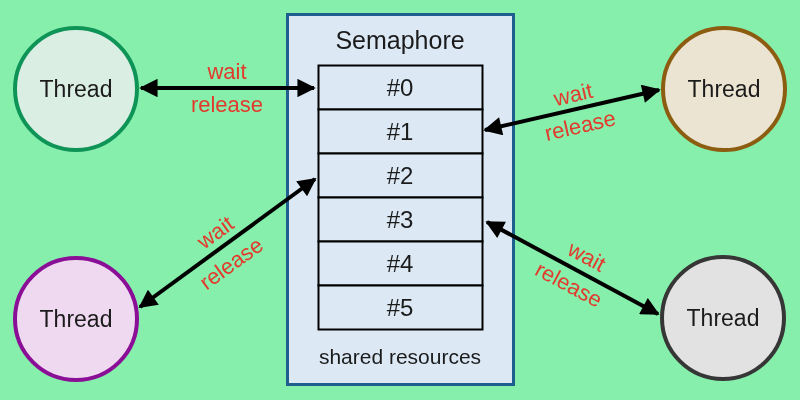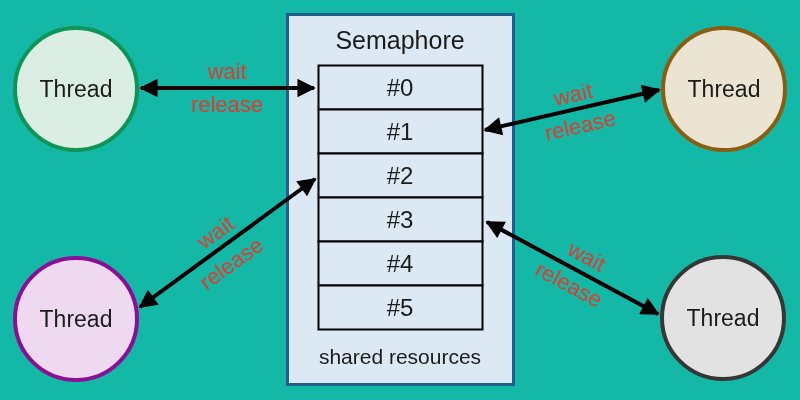--- a/index.html
+++ b/index.html
@@ -1,21 +1,21 @@
 <!DOCTYPE html>
 <html><head>
 <meta charset="utf-8">
 <style>
   html, body { margin: 0; padding: 0; }
   body { background: #f5f5f5; }
   .stage {
     position: relative;
     width: 800px;
     height: 400px;
-    background: #14b8a6;
+    background: #86efac;
     overflow: hidden;
     font-family: "Liberation Sans", sans-serif;
   }
   svg text {
     font-family: "Liberation Sans", sans-serif;
     fill: #1b1b1b;
   }
   .sem-box   { fill: #dce9f5; stroke: #1e5f90; stroke-width: 3; }
   .slot      { fill: #dce9f5; stroke: #000000; stroke-width: 2; }
   .sem-title { font-size: 25px; text-anchor: middle; }

